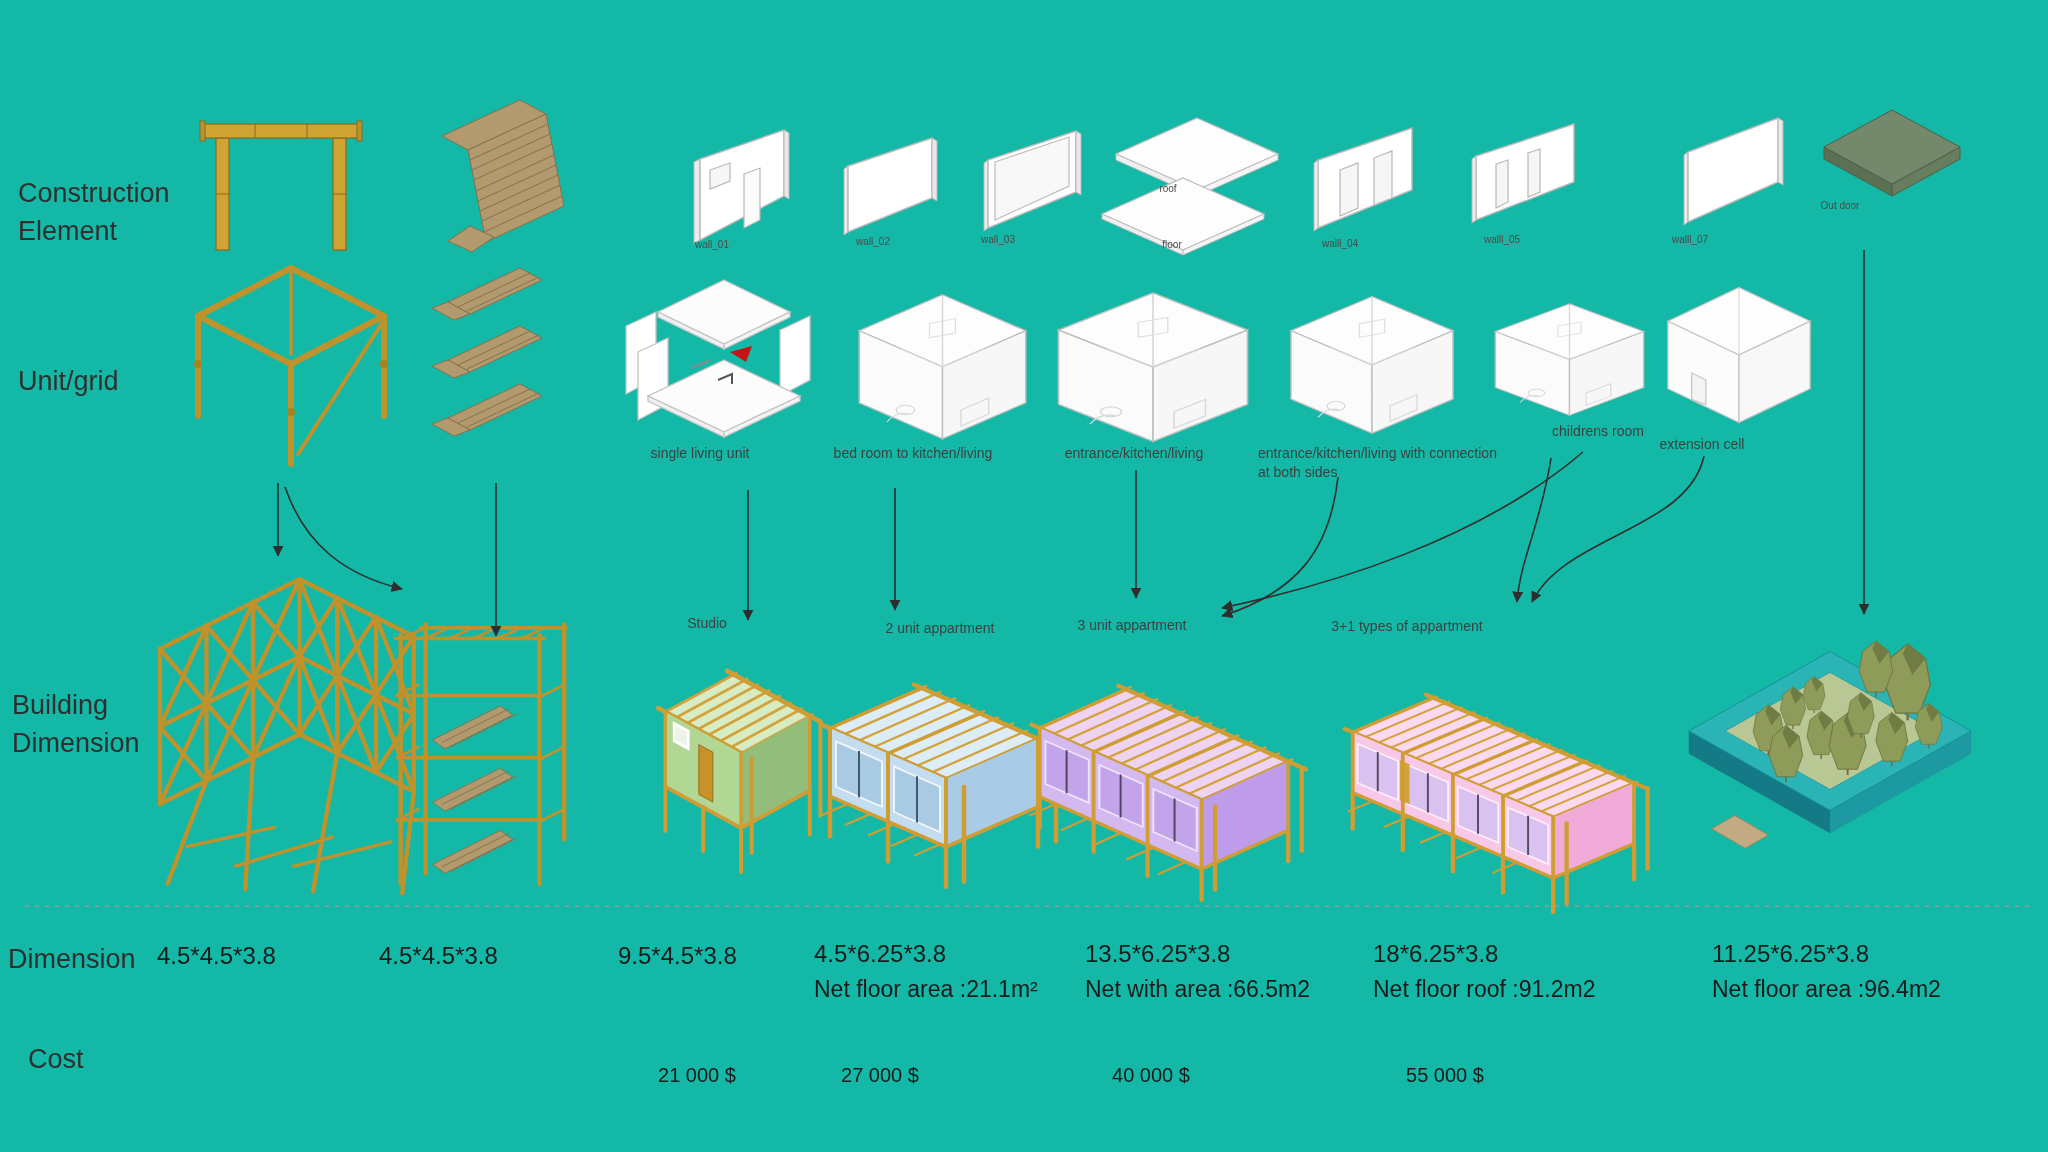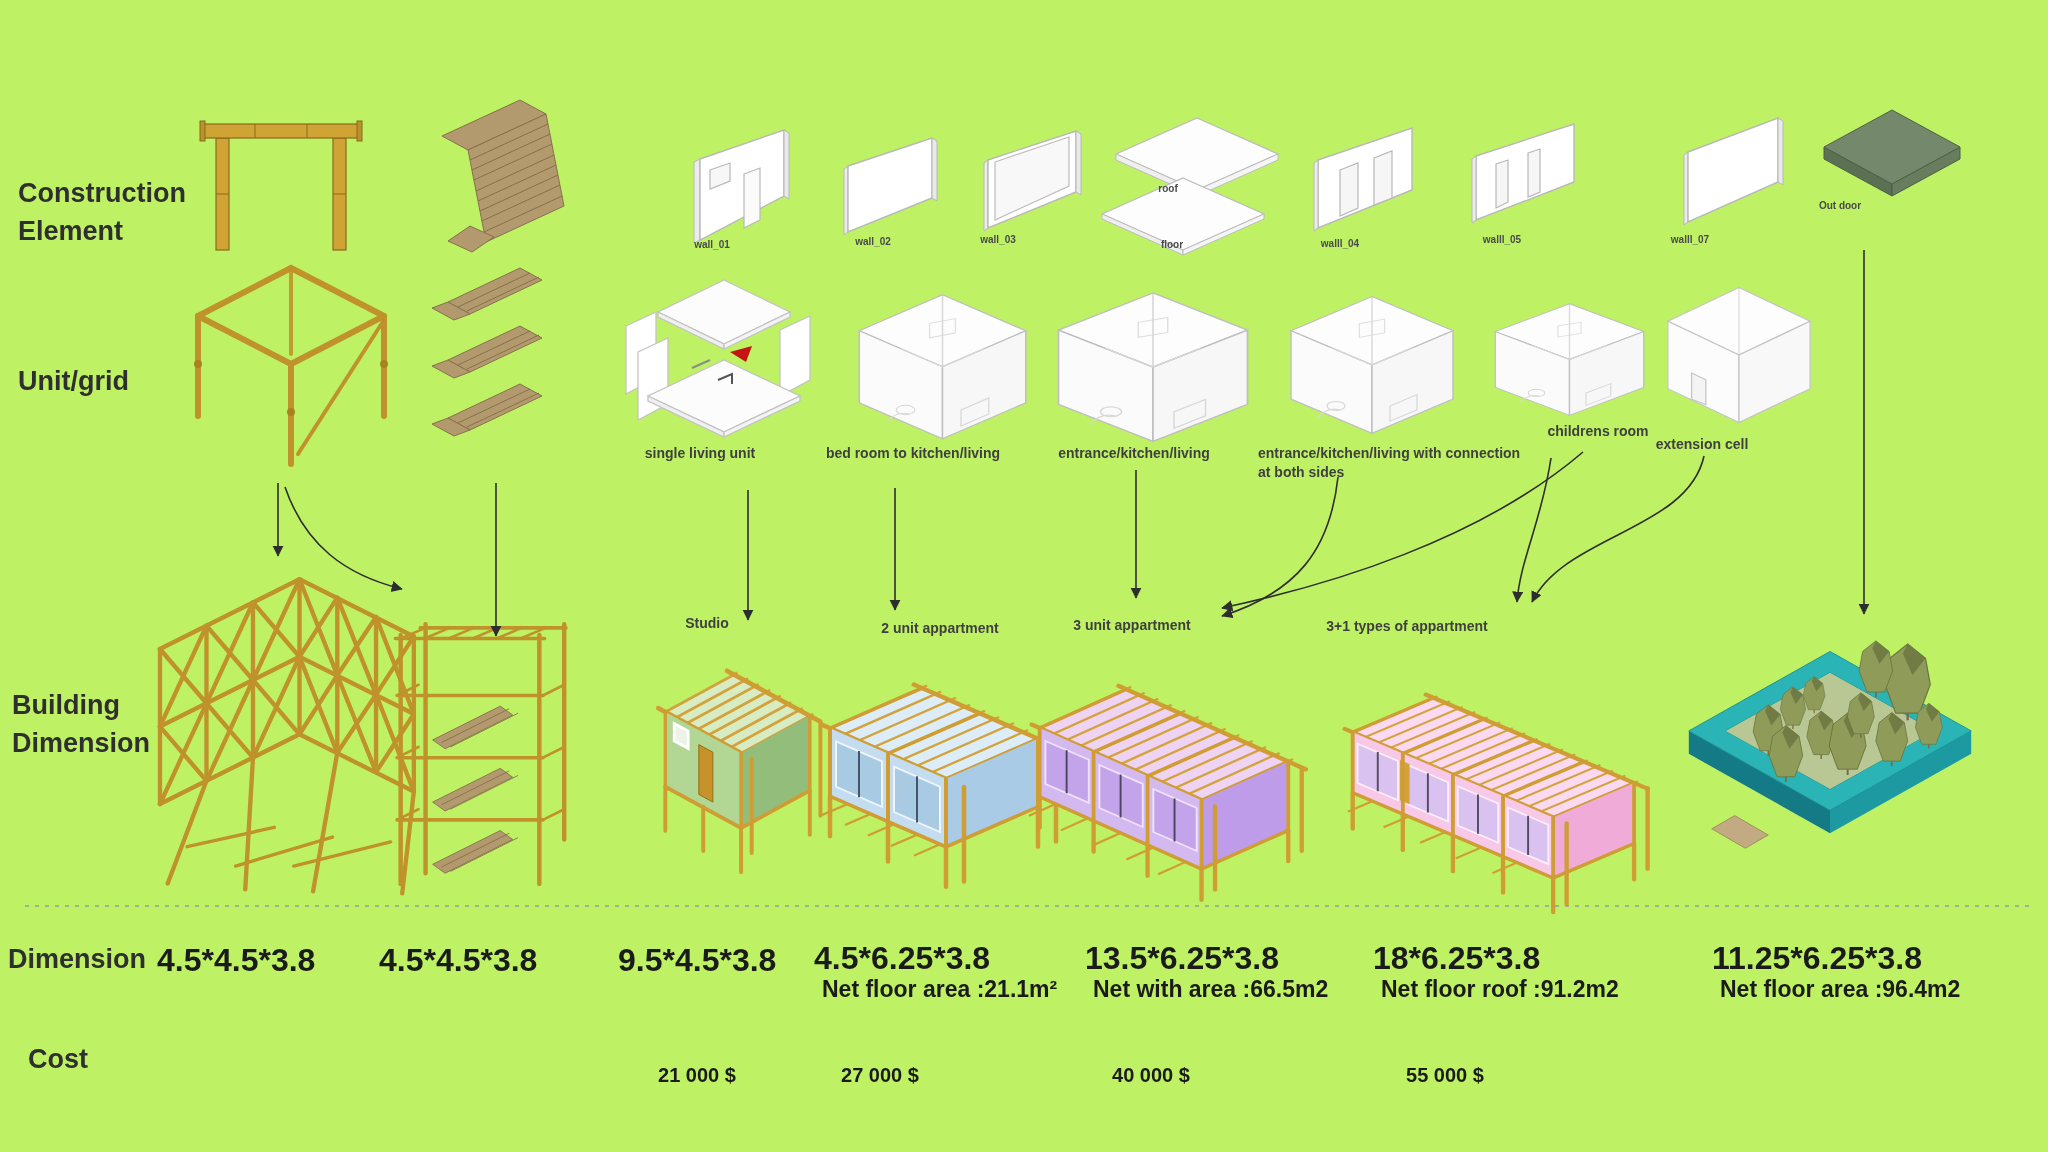--- a/index.html
+++ b/index.html
@@ -1,24 +1,24 @@
 <!DOCTYPE html>
 <html><head>
 <meta charset="utf-8">
 <style>
   html,body{margin:0;padding:0;background:#fff;}
   body{width:2048px;height:1152px;overflow:hidden;font-family:"Liberation Sans","DejaVu Sans",sans-serif;}
-  #canvas{position:relative;width:2048px;height:1152px;background:#bef264;font-weight:bold;}
+  #canvas{position:relative;width:2048px;height:1152px;background:#14b8a6;}
   .t{position:absolute;white-space:nowrap;}
   .ctr{transform:translateX(-50%);}
   .rowlbl{font-size:27px;color:#2f2f2f;}
   .sm{font-size:10px;color:#4a4a4a;}
   .md{font-size:14px;color:#3f3f3f;}
-  .dim{font-size:32px;color:#1b1b1b;}
-  .dim2{font-size:23px;color:#1b1b1b;margin-left:8px;}
+  .dim{font-size:24px;color:#1b1b1b;}
+  .dim2{font-size:23px;color:#1b1b1b;}
   .cost{font-size:20px;color:#1b1b1b;text-align:right;}
   svg.art{position:absolute;overflow:visible;}
 </style>
 </head>
 <body>
 
 <div id="canvas">
 
   <div class="t rowlbl" style="left:18px;top:178px">Construction</div>
   <div class="t rowlbl" style="left:18px;top:216px">Element</div>

